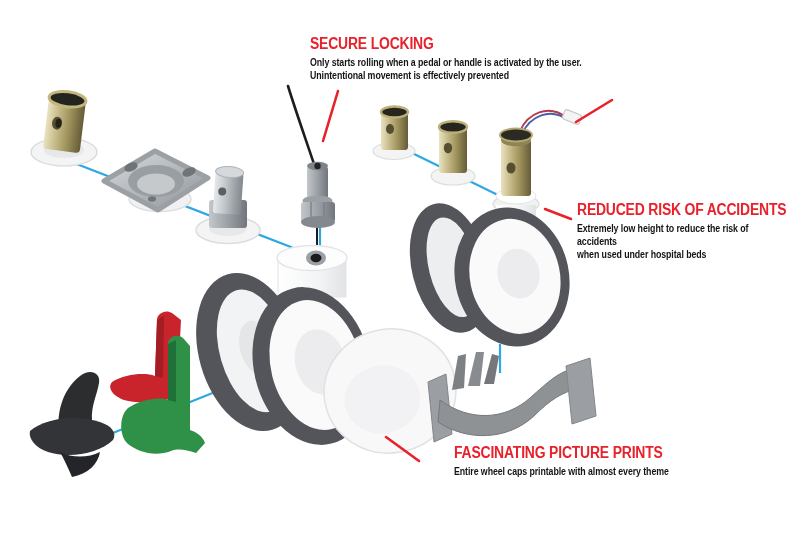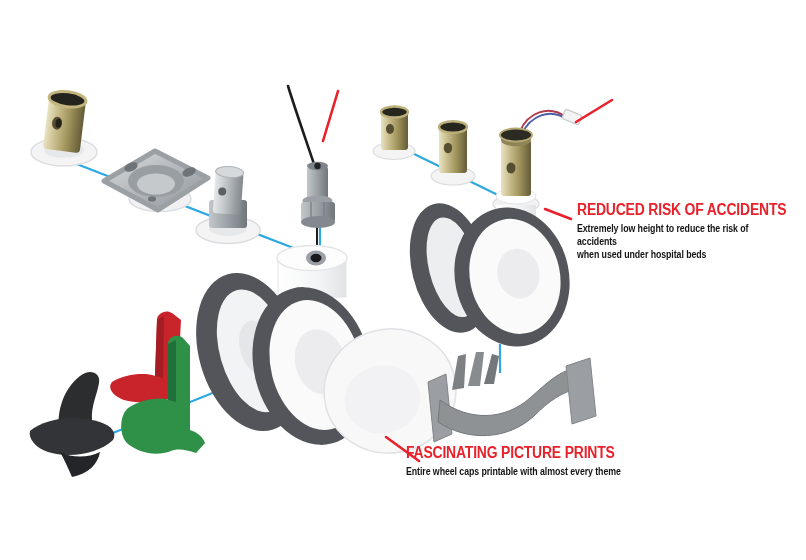--- a/index.html
+++ b/index.html
@@ -193,26 +193,31 @@
   </g>
 
   <g stroke="#e8212b" stroke-width="2.6" stroke-linecap="round">
     <line x1="338" y1="91" x2="323" y2="141"></line>
     <line x1="576" y1="122" x2="612" y2="100"></line>
     <line x1="545" y1="209" x2="571" y2="219"></line>
     <line x1="386" y1="437" x2="419" y2="461"></line>
   </g>
 </svg>
 
+<div class="ann" style="left:310px;top:35px">
+  <div class="ann-title">SECURE LOCKING</div>
+  <div class="ann-body">Only starts rolling when a pedal or handle is activated by the user.
+Unintentional movement is effectively prevented</div>
+</div>
 
 
 <div class="ann" style="left:577px;top:201px">
   <div class="ann-title">REDUCED RISK OF ACCIDENTS</div>
   <div class="ann-body">Extremely low height to reduce the risk of accidents
 when used under hospital beds</div>
 </div>
 
-<div class="ann" style="left:406px;top:444px">
+<div class="ann" style="left:454px;top:444px">
   <div class="ann-title">FASCINATING PICTURE PRINTS</div>
   <div class="ann-body">Entire wheel caps printable with almost every theme</div>
 </div>
 
 </div>
 
 </body></html>

